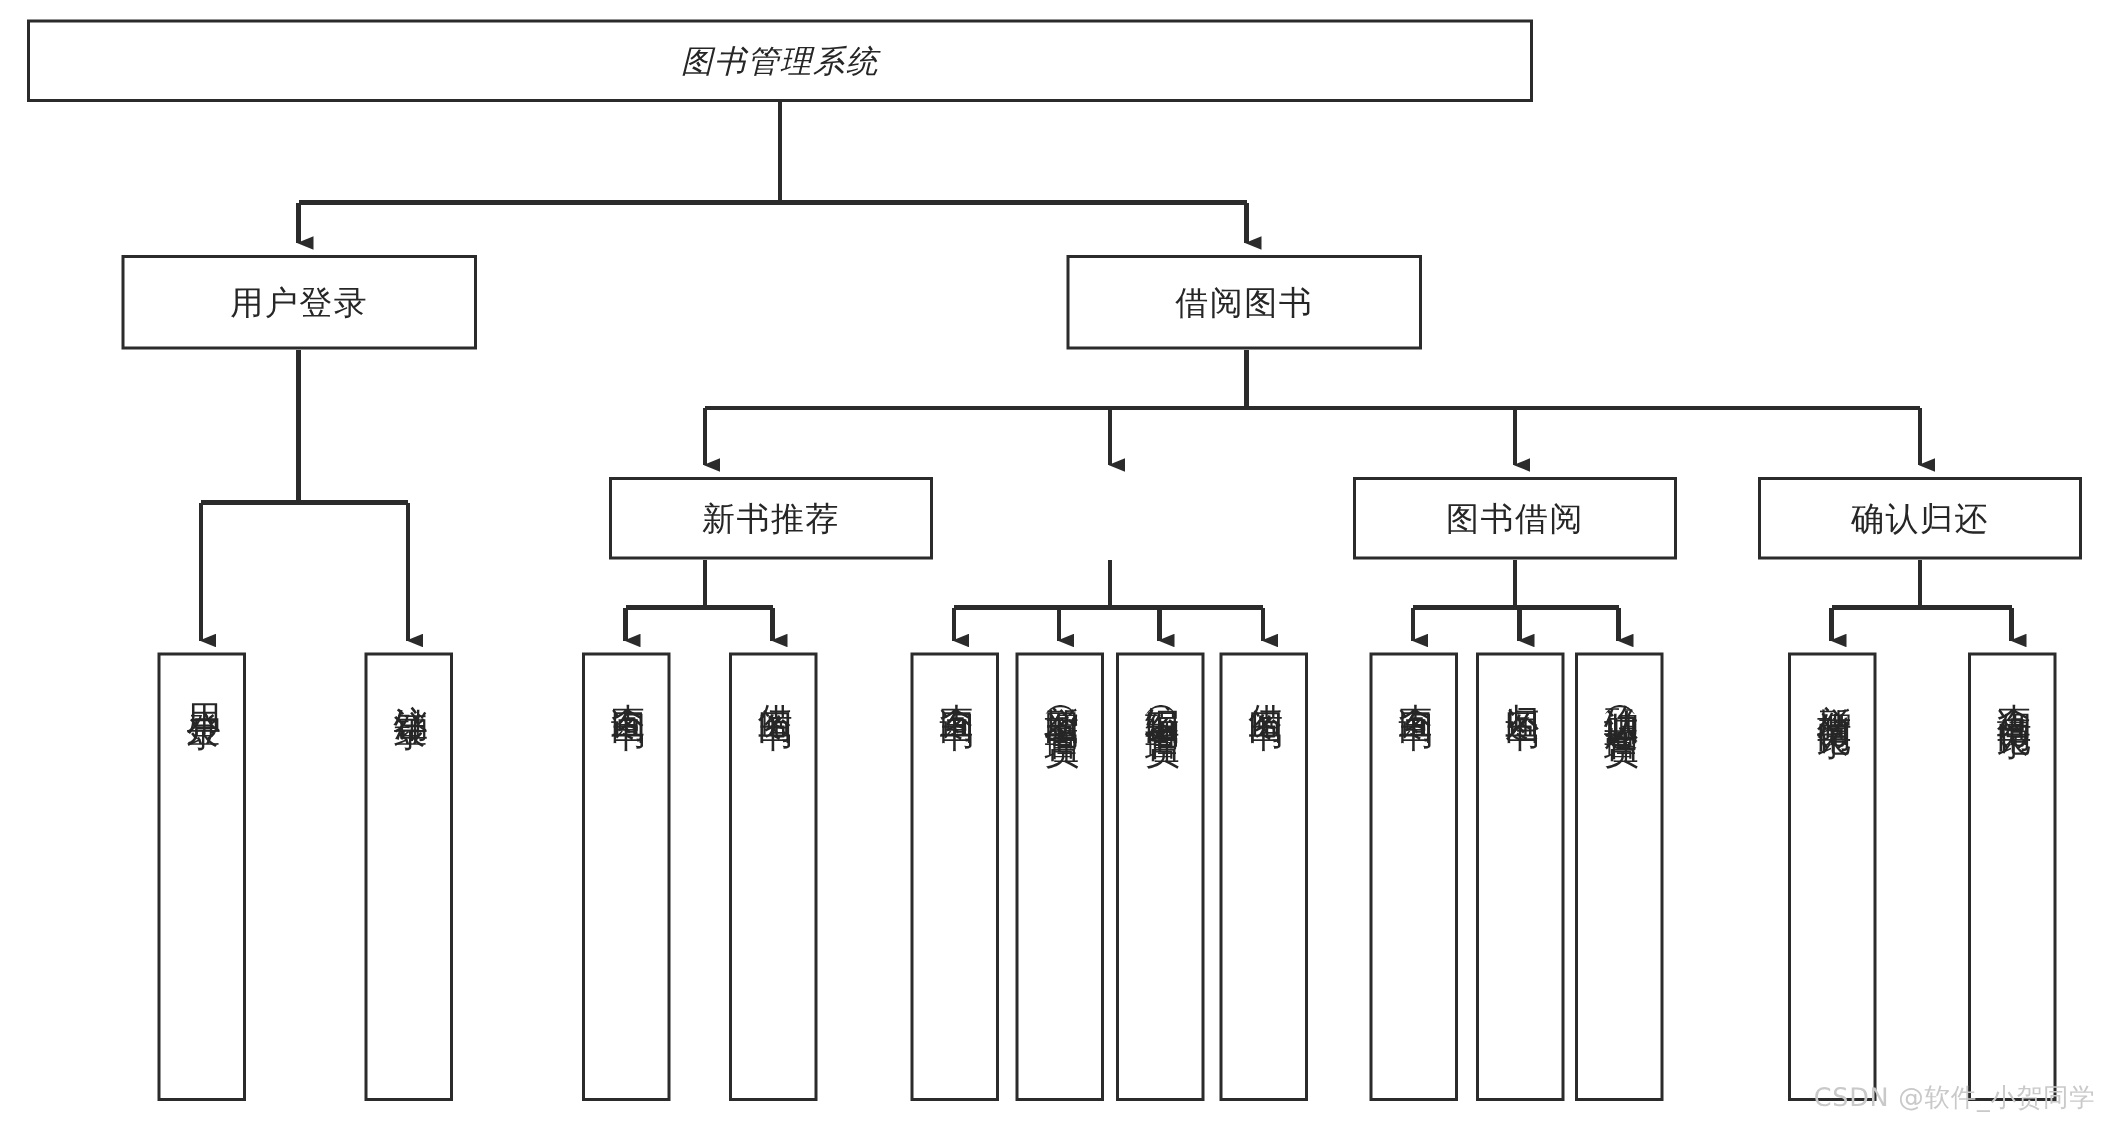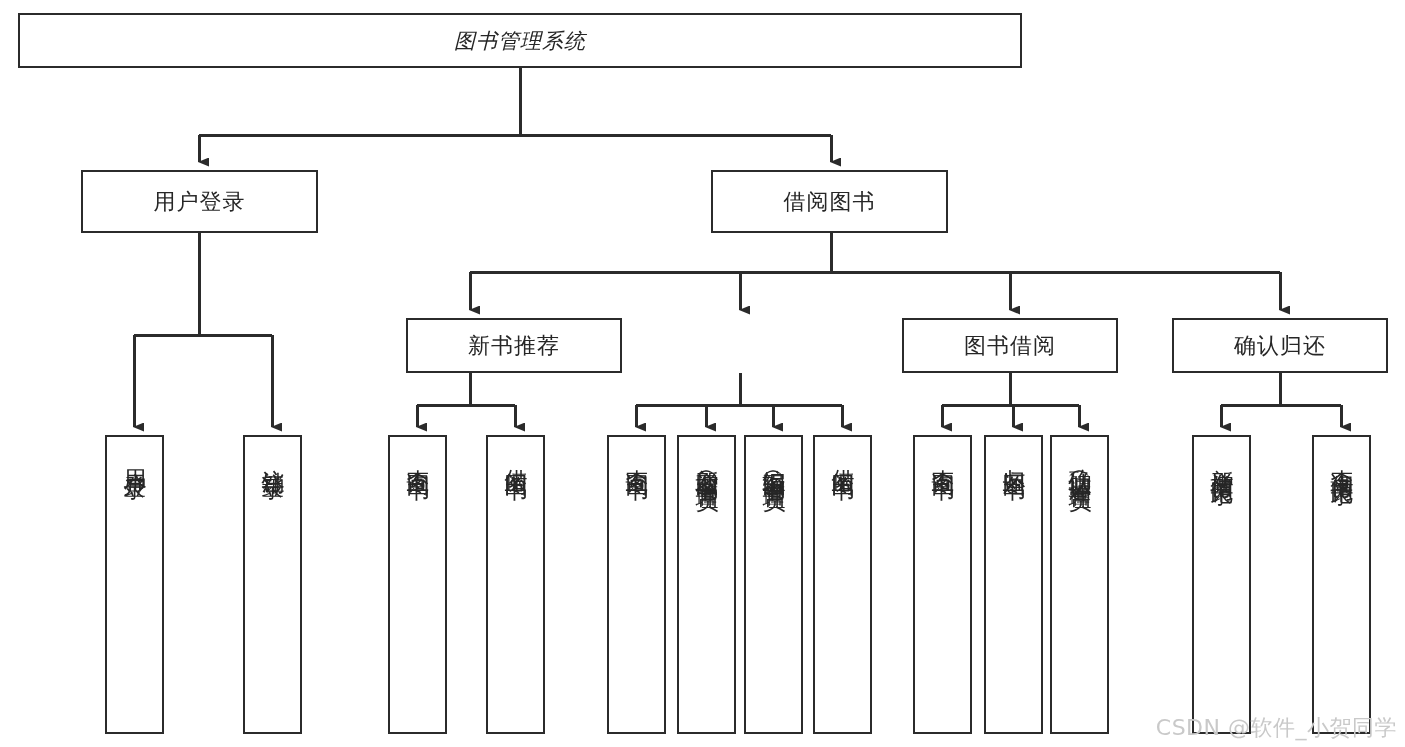--- a/index.html
+++ b/index.html
@@ -55,21 +55,21 @@
     font-size: 23px;
     line-height: 1.12;
     letter-spacing: 3px;
     color: #262626;
     white-space: nowrap;
   }
   .watermark {
     position: absolute;
     right: 8px;
     bottom: 4px;
-    font-size: 22px;
+    font-size: 17px;
     color: #c9c9c9;
     letter-spacing: 0.5px;
     white-space: nowrap;
   }
 </style>
 </head>
 <body>
 
 <div id="diagram-root">
 

